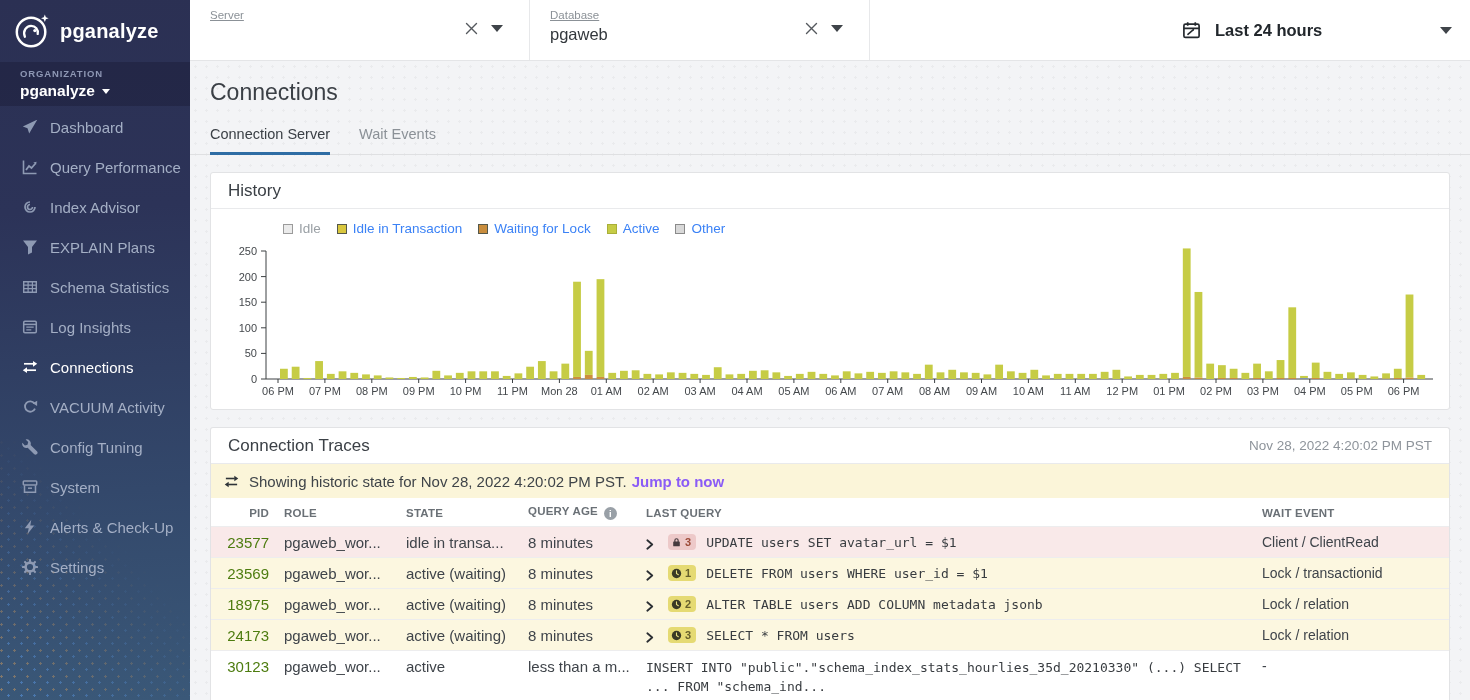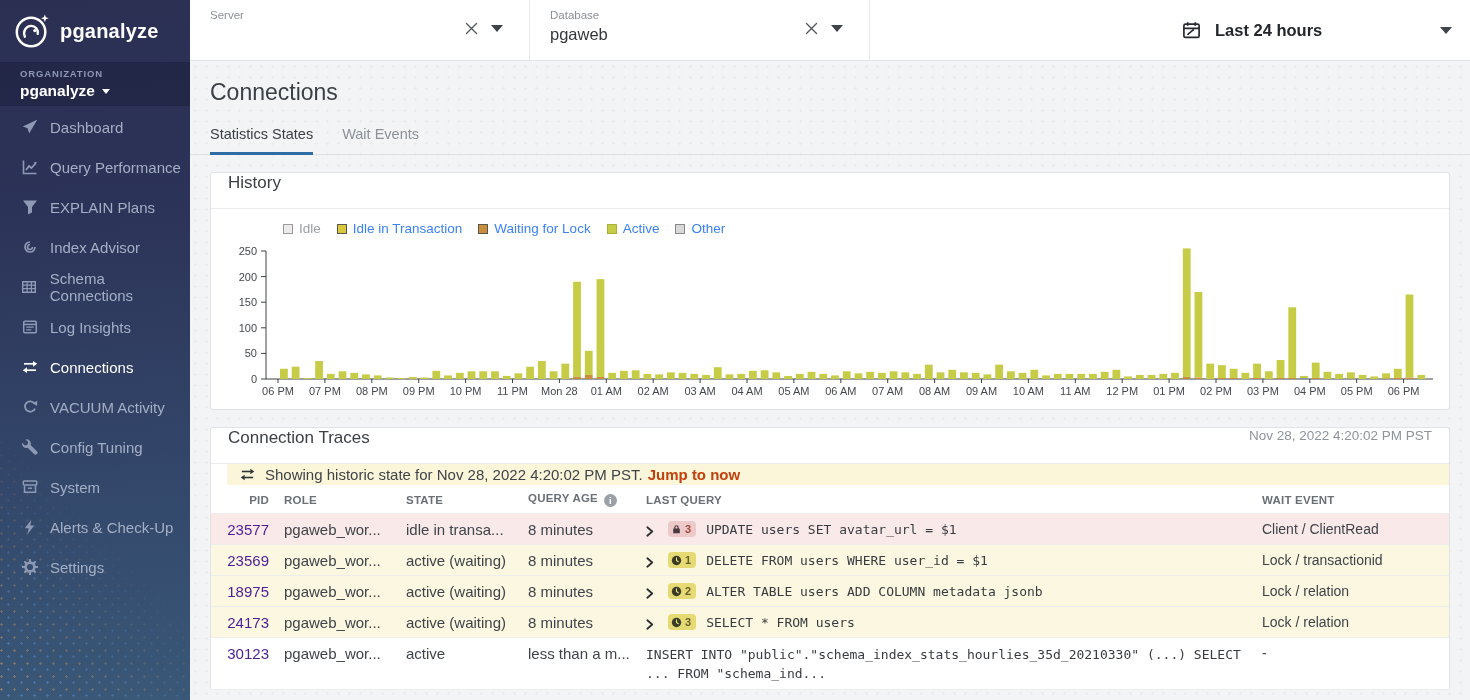--- a/index.html
+++ b/index.html
@@ -24,72 +24,72 @@
   .nav-item .ic { width:17px; height:17px; margin-right:12px; color:#8e9ab3; display:flex; align-items:center; justify-content:center; }
   .nav-item .ic svg { width:16px; height:16px; }
   .nav-item.active { color:#fff; }
   .nav-item.active .ic { color:#fff; }
 
   
   .topbar { position:absolute; left:190px; top:0; width:1280px; height:61px; background:#fff; border-bottom:1px solid #e4e5e7; }
   .selector { position:absolute; top:0; height:60px; width:340px; padding:9px 0 0 20px; border-right:1px solid #e7e8ea; }
   .selector.s1 { left:0; }
   .selector.s2 { left:340px; }
-  .sel-label { font-size:11.5px; color:#8b9197; }
+  .sel-label { font-size:11.5px; color:#8b9197;text-decoration:underline; }
   .sel-value { display:flex; align-items:center; margin-top:4px; font-size:16.5px; color:#33383d; }
   .dot { width:9px; height:9px; border-radius:50%; background:#b5bd35; margin-right:9px; }
   .sel-controls { position:absolute; right:26px; top:22px; display:flex; align-items:center; gap:13px; }
   .x-icon { width:13px; height:13px; color:#55595e; }
   .sel-caret { width:0;height:0;border-left:6px solid transparent;border-right:6px solid transparent;border-top:7px solid #3f4449; }
   .timerange { position:absolute; right:18px; top:0; height:60px; width:270px; display:flex; align-items:center; }
   .cal-icon { width:19px; height:19px; color:#24292e; }
   .tr-label { font-size:16.5px; color:#22272c; font-weight:bold; margin-left:14px; }
   .tr-caret { margin-left:auto; width:0;height:0;border-left:6px solid transparent;border-right:6px solid transparent;border-top:7px solid #3f4449; }
 
   
   .main { position:absolute; left:190px; top:61px; width:1280px; height:639px; background:#f3f4f6; background-image:radial-gradient(#eaebed 1px, transparent 1.2px); background-size:11px 11px; padding:0 20px; }
   .page-title { margin-top:18px; font-size:23px; font-weight:400; color:#3b4046; line-height:26px; }
   .tabs { display:flex; gap:29px; margin:21px -20px 0; padding:0 20px; border-bottom:1px solid #dfe0e2; }
   .tab { position:relative; padding-bottom:12px; font-size:14.5px; color:#8b9197; cursor:pointer; }
   .tab.active { color:#3b4046; }
   .tab.active::after { content:''; position:absolute; left:0; right:0; bottom:-1px; height:3px; background:#2e6da4; }
 
   .panel { background:#fff; border:1px solid #e2e3e5; border-radius:3px; }
-  .panel-head { display:flex; align-items:flex-start; padding:0 17px; height:36px; border-bottom:1px solid #e9eaec; font-size:17px; color:#3b4046; }
+  .panel-head { display:flex; align-items:center; padding:0 17px; height:36px; border-bottom:1px solid #e9eaec; font-size:17px; color:#3b4046; }
   .panel.history { margin-top:17px; }
   .panel.traces { margin-top:17px; border-bottom:none; }
   .timestamp { margin-left:auto; font-size:13.5px; color:#8e949b; }
 
   
   .chart-area { padding:12px 0 8px;text-align:center; }
   .legend { display:flex; gap:16px; margin-left:72px; align-items:center; }
   tr.tall td { padding-top:7px; padding-bottom:6px; vertical-align:top; }
   table { border-bottom:1px solid #ededee; }
   .legend-item { display:flex; align-items:center; font-size:13.5px; color:#3b82f6; }
   .legend-item.dim { color:#9aa0a5; }
   .legend-sq { width:10px; height:10px; margin-right:6px; border:1px solid #555; }
   #chart { display:block; margin-top:5px; }
 
   
-  .notice { display:flex; align-items:center; background:#fbf5d9; padding:0 13px; height:21px; font-size:15px; color:#3f4449;margin-left:16px; }
+  .notice { display:flex; align-items:center; background:#fbf5d9; padding:0 13px; height:34px; font-size:15px; color:#3f4449; }
   .notice .ic { margin-right:10px; }
   .jump-link { margin-left:5px; }
   .notice .ic { width:15px; height:15px; color:#2e3338; }
   .notice .ic svg { width:15px; height:15px; display:block; }
-  .jump-link { color:#c2410c; font-weight:bold; cursor:pointer; }
+  .jump-link { color:#8b5cf6; font-weight:bold; cursor:pointer; }
 
   
   table { width:100%; border-collapse:collapse; table-layout:fixed; }
   th { font-size:11.5px; color:#6a7076; font-weight:bold; text-align:left; letter-spacing:.02em; padding:7px 0 6px; }
   td { padding:0; font-size:15px; color:#3f444a; height:31px; vertical-align:middle; }
   tr.data-row { border-top:1px solid #ededee; }
   tr.hl-pink { background:#f9e9e9; }
   tr.hl-yellow { background:#fcf7e0; }
   td.pid, th.pid { text-align:right; padding-right:15px; }
-  td.pid { color:#4c1d95; }
+  td.pid { color:#4d7c0f; }
   .info-icon { display:inline-block; width:13px; height:13px; border-radius:50%; background:#99a0a7; color:#fff; font-size:9.5px; line-height:13px; text-align:center; margin-left:6px; vertical-align:-2px; font-weight:bold; }
   .info-icon::after { content:'i'; }
   .qcell { display:flex; align-items:center; }
   .chev { width:9px; height:12px; flex:0 0 auto; margin-right:13px; }
   .badge { display:inline-flex; align-items:center; height:16px; border-radius:4px; padding:0 5px 0 3px; margin-right:10px; flex:0 0 auto; }
   .badge svg { width:11px; height:11px; }
   .badge .cnt { font-size:11px; font-weight:bold; margin-left:3px; }
   .badge-lock { background:#edc9c9; }
   .badge-lock .cnt { color:#9c4a38; }
   .badge-lock svg { color:#473a3e; }
@@ -136,42 +136,42 @@
               <path fill="none" stroke="currentColor" stroke-width="1.6" d="M1.5 1.5v13h13"></path>
               <path fill="none" stroke="currentColor" stroke-width="1.8" d="M4 11l3-4 2.5 2L13 5"></path>
               <path fill="currentColor" d="M14.6 2.8l-3.2.6 2.6 2.6z"></path>
             </svg>
           </span>
           <span>Query Performance</span>
         </div>
         <div class="nav-item">
           <span class="ic">
             <svg viewBox="0 0 16 16">
-              <path fill="currentColor" d="M1 1.5h14L10 8v5.5l-4 2V8L1 1.5z"></path>
-            </svg>
-          </span>
-          <span>EXPLAIN Plans</span>
-        </div>
-        <div class="nav-item">
-          <span class="ic">
-            <svg viewBox="0 0 16 16">
               <path fill="none" stroke="currentColor" stroke-width="1.7" d="M13 8A5 5 0 1 1 8 3"></path>
               <path fill="none" stroke="currentColor" stroke-width="1.7" d="M10.5 8A2.5 2.5 0 1 1 8 5.5"></path>
             </svg>
           </span>
           <span>Index Advisor</span>
         </div>
         <div class="nav-item">
           <span class="ic">
             <svg viewBox="0 0 16 16">
+              <path fill="currentColor" d="M1 1.5h14L10 8v5.5l-4 2V8L1 1.5z"></path>
+            </svg>
+          </span>
+          <span>EXPLAIN Plans</span>
+        </div>
+        <div class="nav-item">
+          <span class="ic">
+            <svg viewBox="0 0 16 16">
               <path fill="none" stroke="currentColor" stroke-width="1.4" d="M1.7 2.7h12.6v10.6H1.7z"></path>
               <path fill="none" stroke="currentColor" stroke-width="1.2" d="M1.7 6.2h12.6M1.7 9.7h12.6M6.1 2.7v10.6M10.4 2.7v10.6"></path>
             </svg>
           </span>
-          <span>Schema Connections</span>
+          <span>Schema Statistics</span>
         </div>
         <div class="nav-item">
           <span class="ic">
             <svg viewBox="0 0 16 16">
               <rect x="1.7" y="2.2" width="12.6" height="11.6" rx="1.2" fill="none" stroke="currentColor" stroke-width="1.5"></rect>
               <path fill="none" stroke="currentColor" stroke-width="1.5" d="M1.7 5.4h12.6"></path>
               <path fill="none" stroke="currentColor" stroke-width="1.3" d="M4.3 8.2h7.4M4.3 10.8h5"></path>
             </svg>
           </span>
           <span>Log Insights</span>
@@ -272,21 +272,21 @@
           <path stroke="currentColor" stroke-width="1.5" stroke-linecap="round" d="M5.6 12.6l5.2-4.4"></path>
         </svg>
       <span class="tr-label">Last 24 hours</span>
       <span class="tr-caret"></span>
     </div>
   </div>
 
   <div class="main">
     <div class="page-title">Connections</div>
     <div class="tabs" id="tabs">
-        <div class="tab active">Statistics States</div>
+        <div class="tab active">Connection Server</div>
         <div class="tab">Wait Events</div>
       </div>
 
     <div class="panel history">
       <div class="panel-head">
           <span>History</span>
         </div>
       <div class="chart-area">
         <div class="legend" id="legend">
             <div class="legend-item dim">

